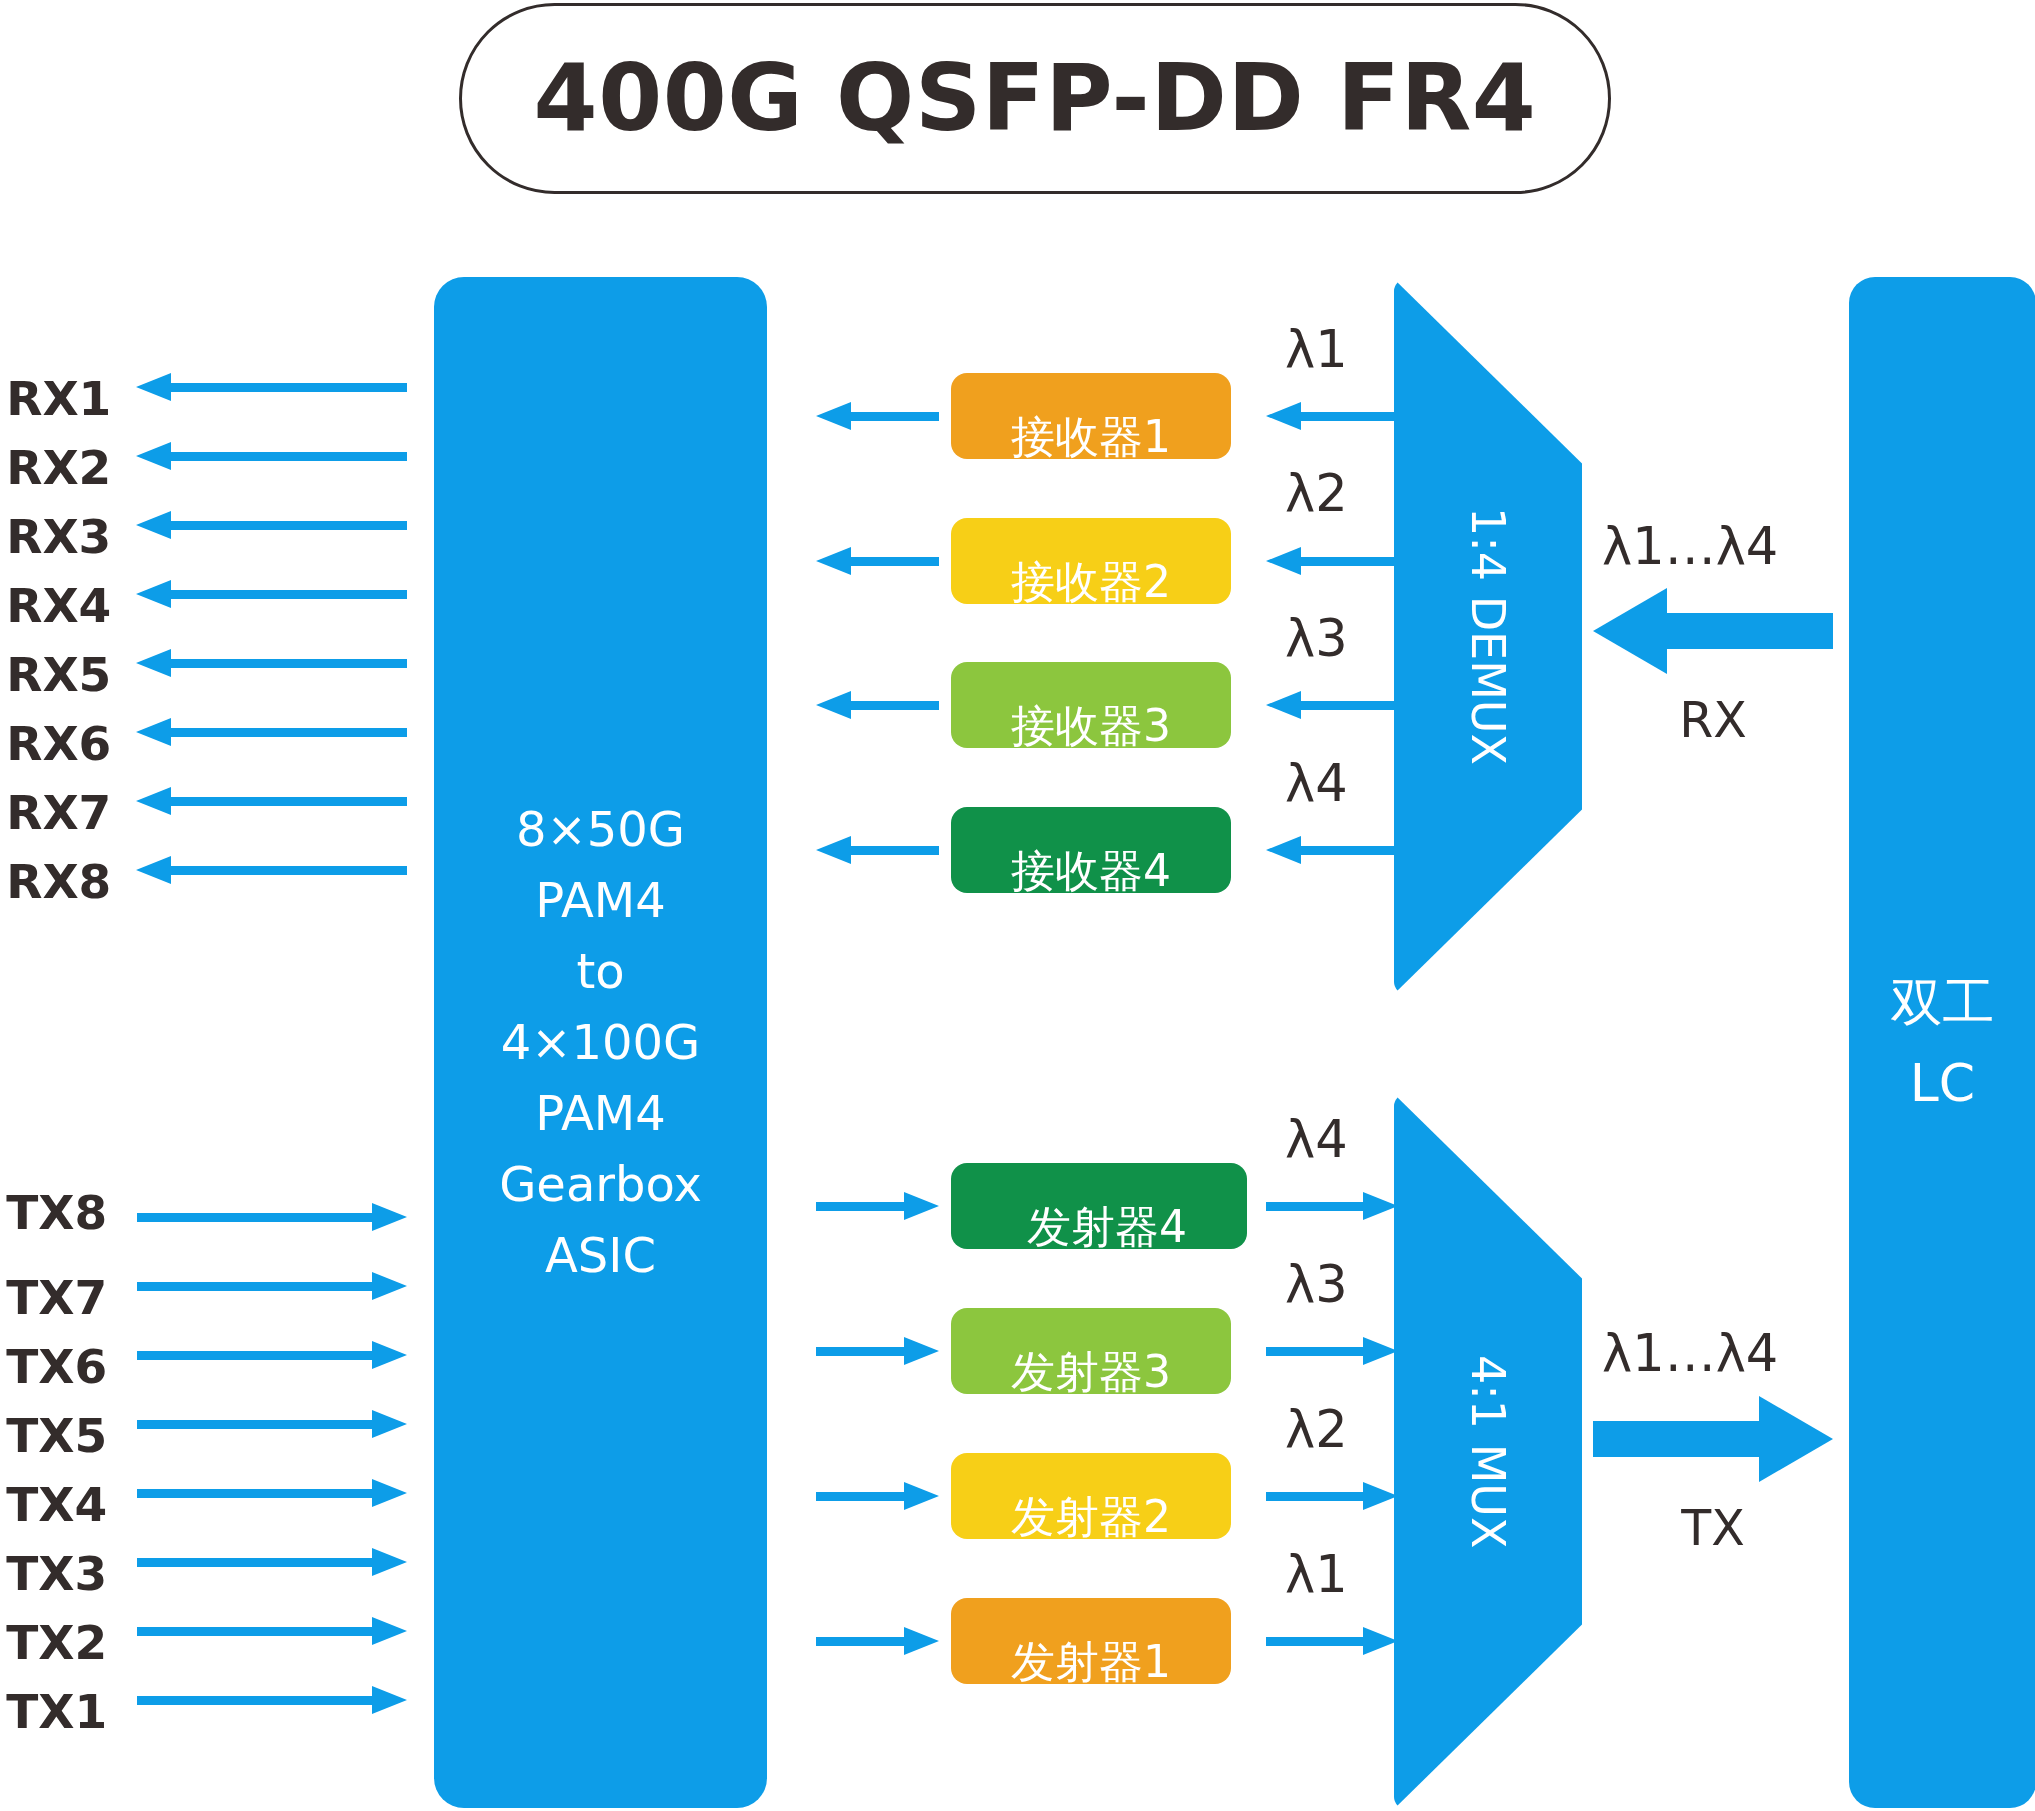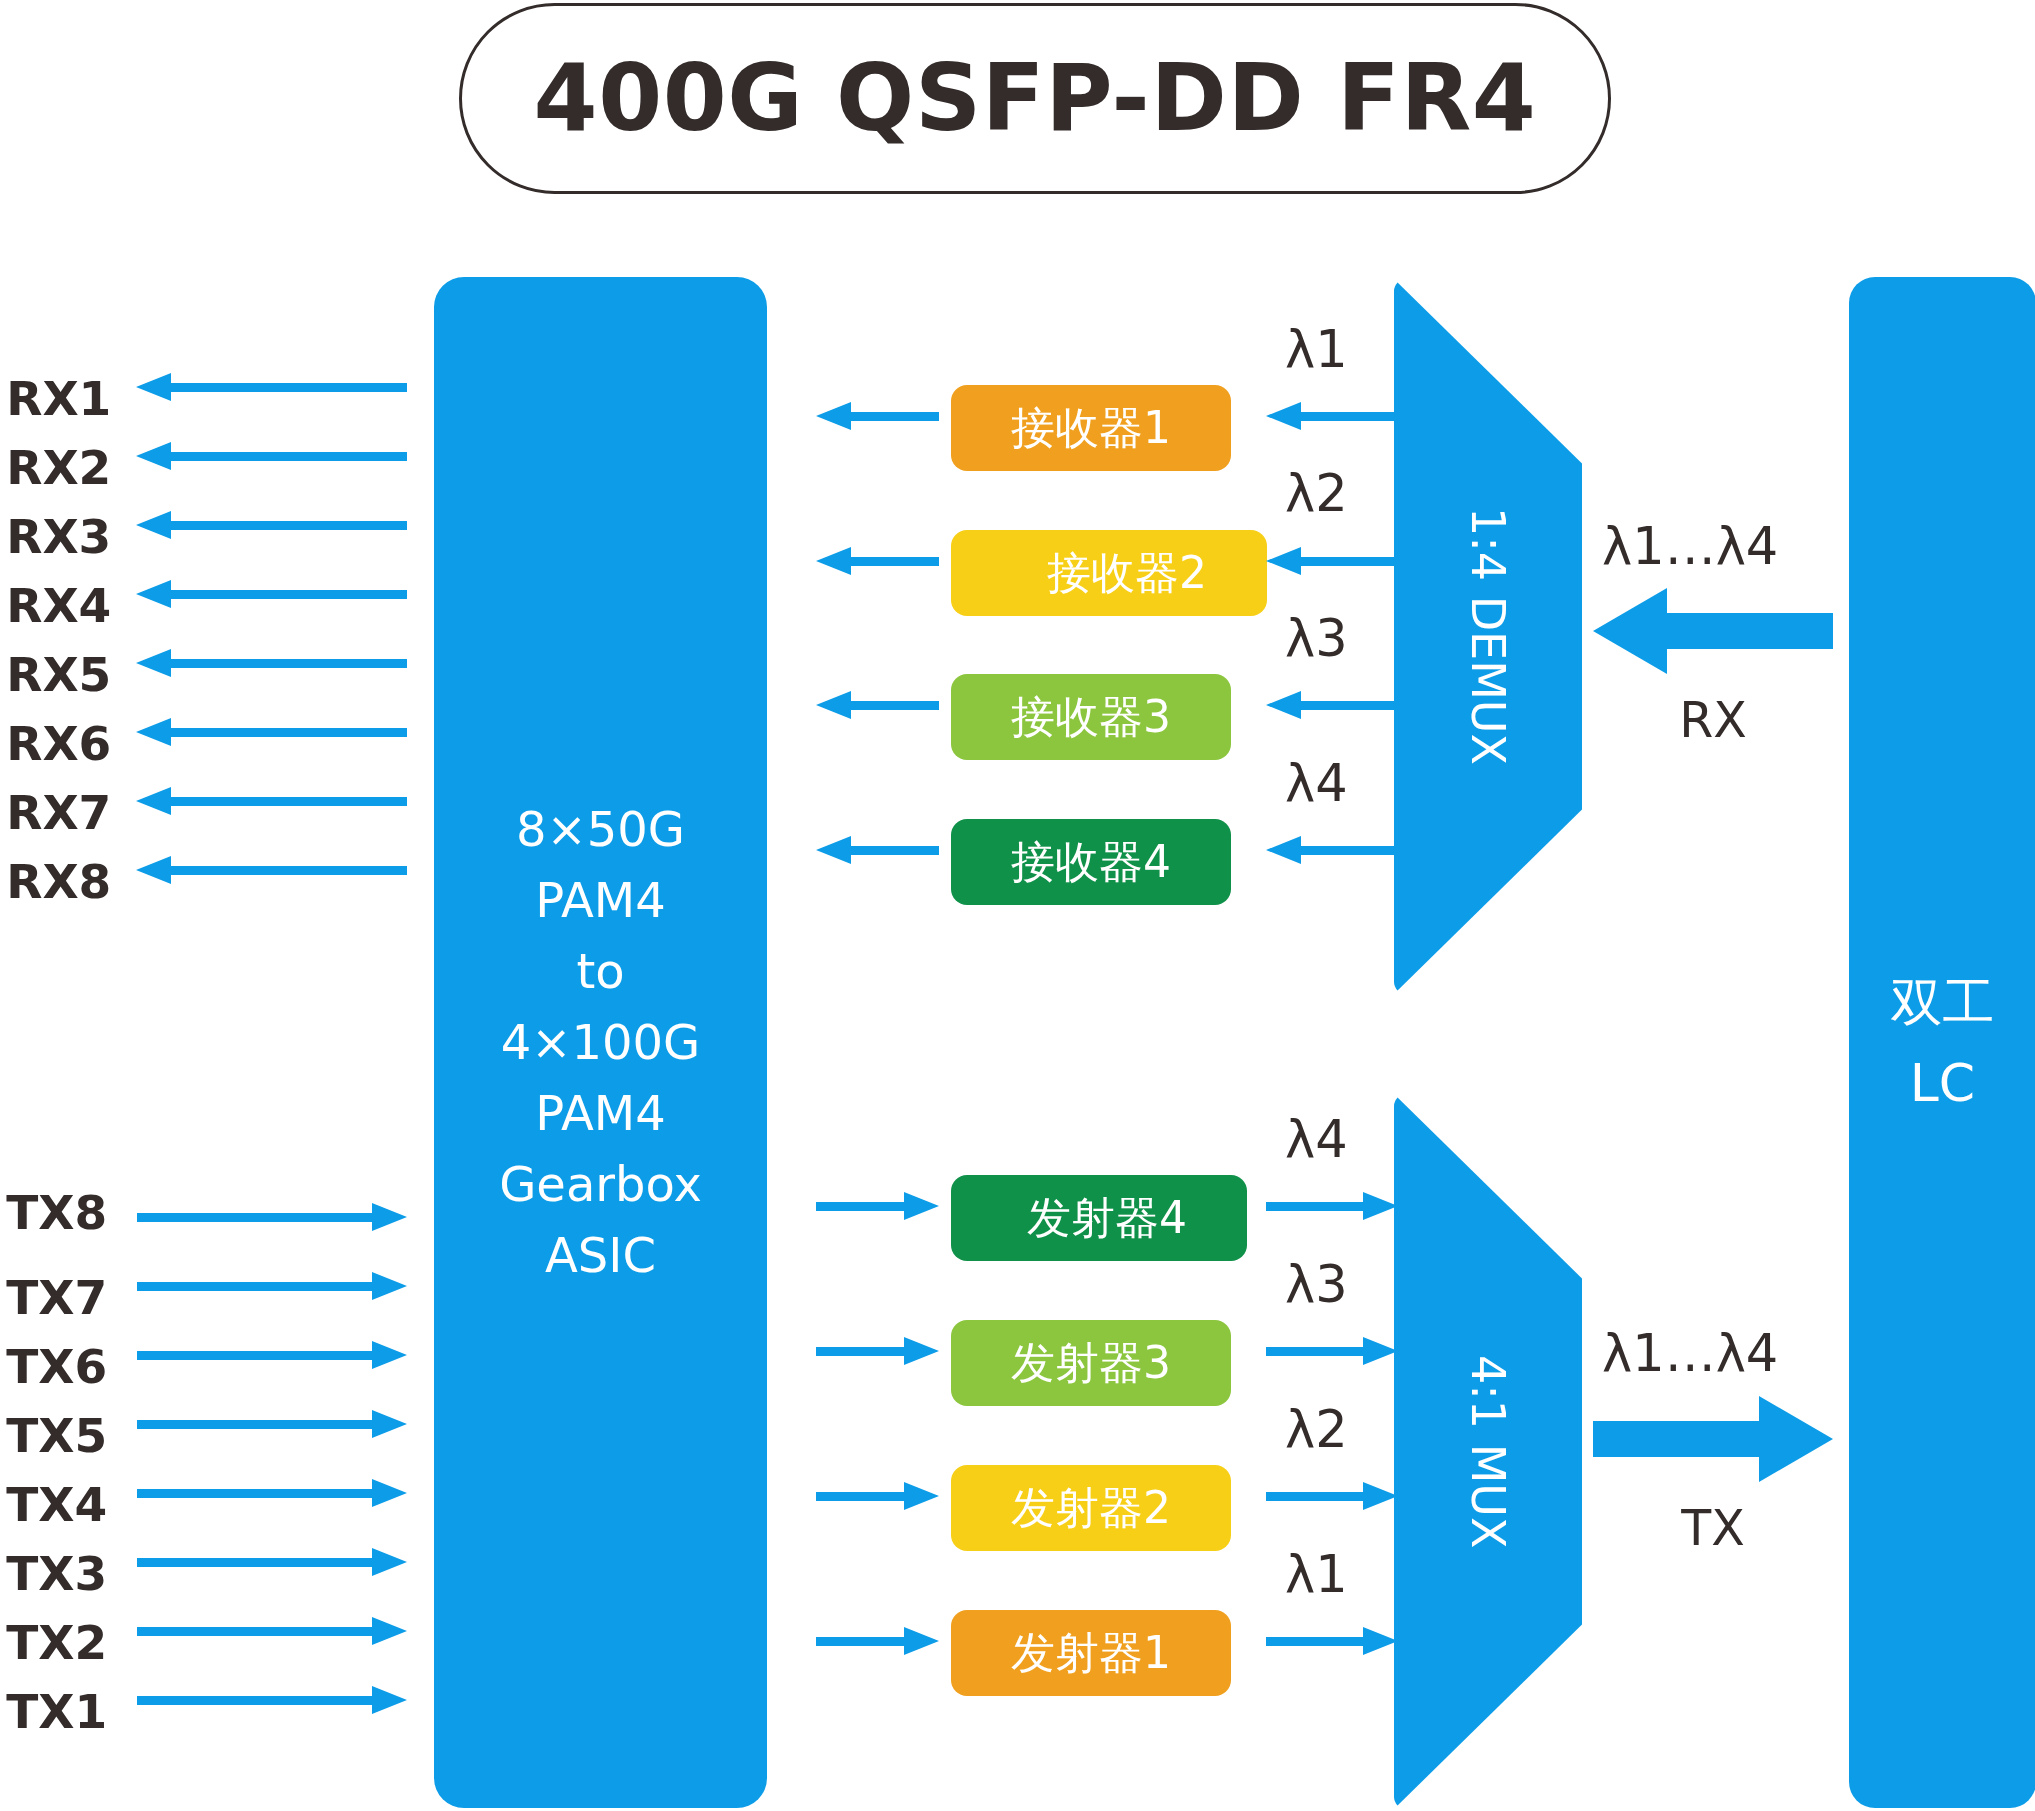--- a/index.html
+++ b/index.html
@@ -91,27 +91,26 @@
     line-height: 1.48;
     text-align: center;
     white-space: nowrap;
   }
 
   
   .optic-box {
     width: 280px; height: 86px;
     border-radius: 16px;
     display: flex;
-    align-items: center;
+    align-items: flex-end;
     justify-content: center;
     color: #ffffff;
     font-size: 44px;
     line-height: 1;
     white-space: nowrap;
-    margin-top: 12px;
   }
 
   
   .lambda-label {
     font-size: 51px;
     font-weight: 400;
     color: #332c2b;
     line-height: 1;
     white-space: nowrap;
   }
@@ -329,21 +328,21 @@
   <div class="abs lambda-label" style="left:1285px; top:324px;">λ1</div>
   <div class="abs sig-arrow left" style="left:1266px; top:402px; width:132px;">
       <span class="head"></span>
       <span class="shaft"></span>
     </div>
 
   <div class="abs sig-arrow left" style="left:816px; top:547px; width:123px;">
       <span class="head"></span>
       <span class="shaft"></span>
     </div>
-  <div class="abs optic-box" style="left:951px; top:518px; background:#f7cf17;padding-left:36px;">
+  <div class="abs optic-box" style="left:951px; top:518px; background:#f7cf17;">
     <span>接收器2</span>
   </div>
   <div class="abs lambda-label" style="left:1285px; top:468px;">λ2</div>
   <div class="abs sig-arrow left" style="left:1266px; top:547px; width:132px;">
       <span class="head"></span>
       <span class="shaft"></span>
     </div>
 
   <div class="abs sig-arrow left" style="left:816px; top:691px; width:123px;">
       <span class="head"></span>

